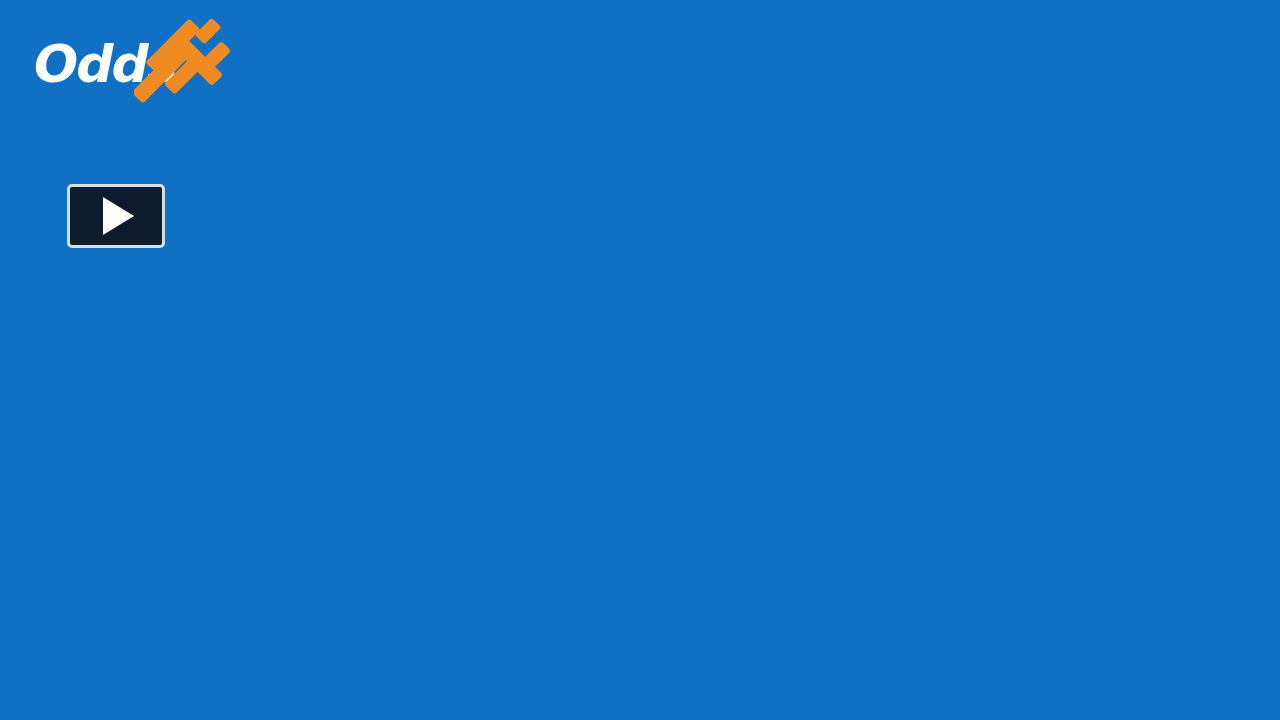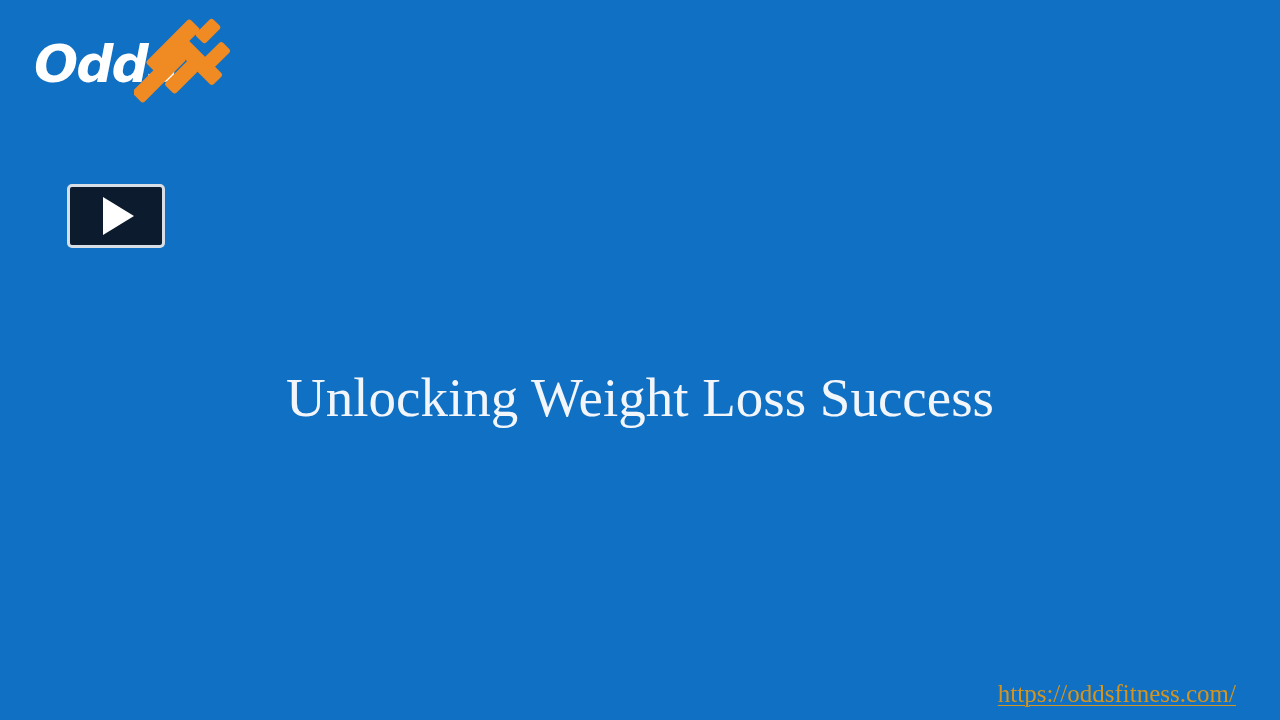--- a/index.html
+++ b/index.html
@@ -127,18 +127,16 @@
         </g>
       </svg>
     </div>
   </div>
 
   <div class="play-button" role="button">
     <div class="play-triangle"></div>
   </div>
 
   <div class="title-block">
-    <div>Unlocking Weight Loss Success</div>
   </div>
 
-  <a class="url-link" href="#">https://oddsfitness.com/</a>
 
 </div>
 
 </body></html>

